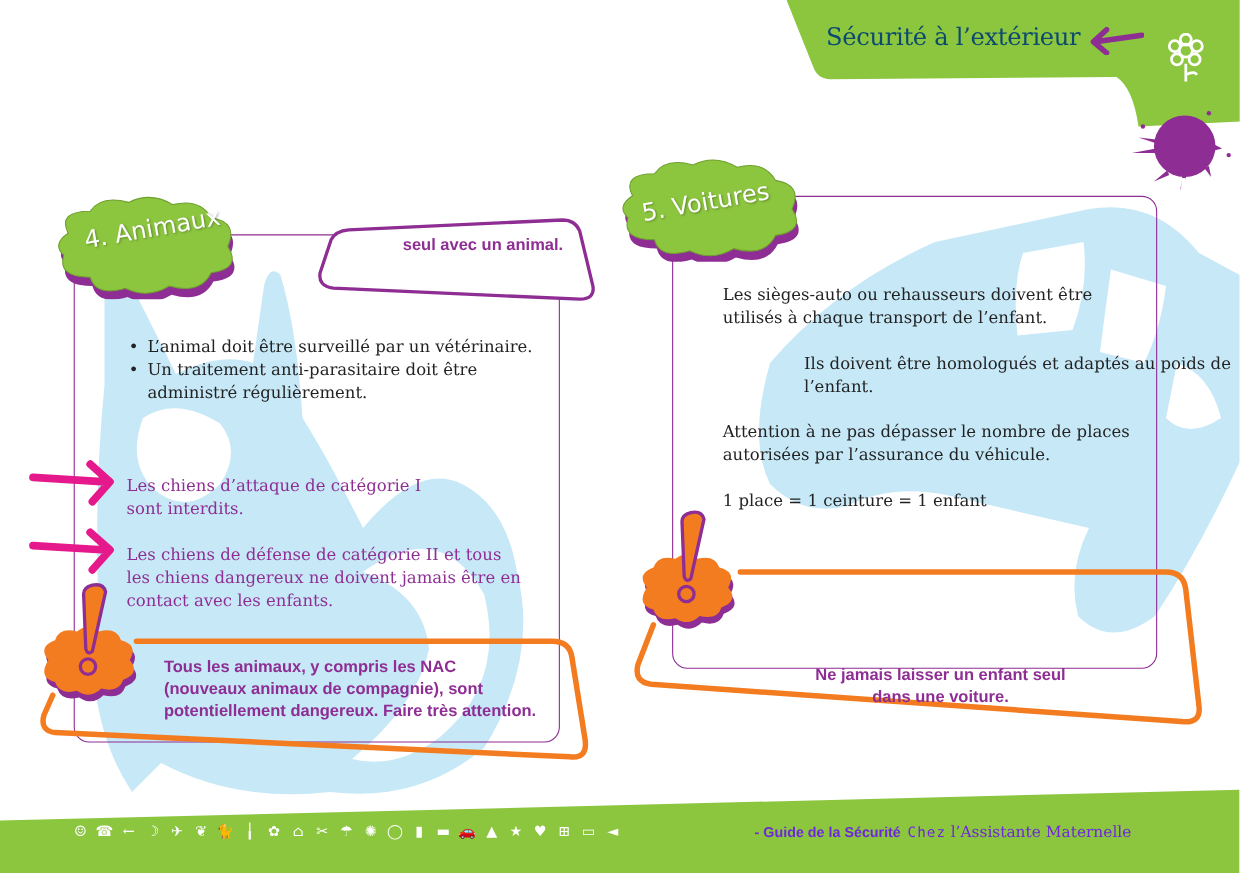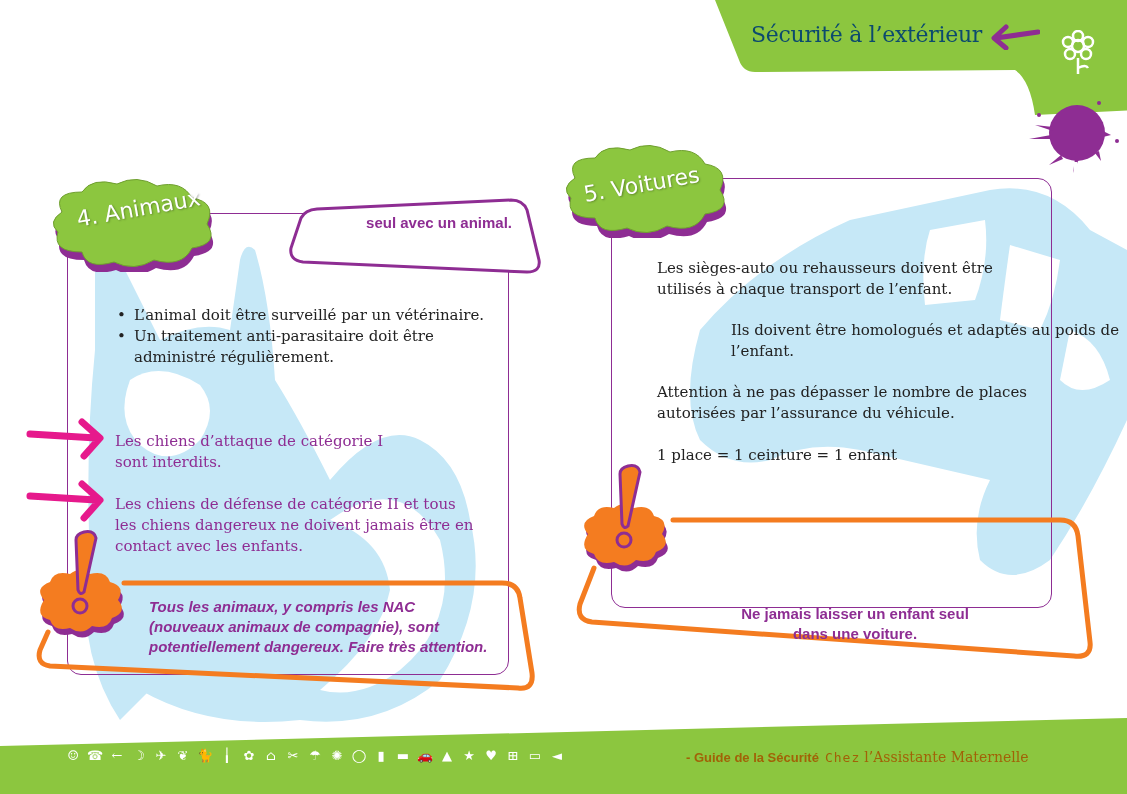--- a/index.html
+++ b/index.html
@@ -68,21 +68,21 @@
   }
 
   
   .footer-band { position: absolute; left: 0; top: 0; }
   .footer-icons {
     position: absolute; left: 62px; top: 748px; display: flex; gap: 0; align-items: center;
     color: #ffffff; font-size: 13px;
   }
   .footer-icons span { display: inline-block; width: 22px; text-align: center; }
   .footer-guide {
-    position: absolute; left: 686px; top: 749px; color: #a16207; white-space: nowrap;
+    position: absolute; left: 686px; top: 749px; color: #6d28d9; white-space: nowrap;
     font-size: 13px;
   }
   .footer-guide .g1 { font-family: "Liberation Sans", sans-serif; font-weight: bold; }
   .footer-guide .g2 { font-family: "DejaVu Sans Mono", monospace; font-size: 13px; margin: 0 4px 0 6px; letter-spacing: 1px; }
   .footer-guide .g3 { font-family: "DejaVu Serif", serif; font-size: 14px; }
 </style>
 </head>
 <body>
 
 <svg class="bg-shape" style="left:0;top:0" width="1127" height="794">
@@ -163,21 +163,21 @@
 <div class="pink-note" style="left:115px; top:494px; width:360px;">Les chiens de défense de catégorie II et tous les chiens dangereux ne doivent jamais être en contact avec les enfants.</div>
 
 <svg class="orange-box" style="left:24px; top:528px;" width="520" height="170" viewBox="0 0 520 170">
   <path d="M100 55 L478 55 Q494 55 496 70 L508 145 Q510 162 494 160 L26 138 Q12 136 16 122 L24 104" fill="none" stroke="#f47c20" stroke-width="5" stroke-linejoin="round" stroke-linecap="round"></path>
 
   <path d="M20 72 Q10 60 26 54 Q30 42 46 46 Q56 38 66 46 Q82 42 86 54 Q102 58 94 72 Q104 84 88 90 Q84 102 68 98 Q58 108 46 100 Q30 104 26 92 Q10 88 20 72 Z" fill="#8e2d93" transform="translate(2,6)"></path>
   <path d="M20 72 Q10 60 26 54 Q30 42 46 46 Q56 38 66 46 Q82 42 86 54 Q102 58 94 72 Q104 84 88 90 Q84 102 68 98 Q58 108 46 100 Q30 104 26 92 Q10 88 20 72 Z" fill="#f47c20"></path>
   <path d="M60 4 Q70 2 72 10 L60 64 Q56 68 54 62 L52 12 Q52 6 60 4 Z" fill="#f47c20" stroke="#8e2d93" stroke-width="3"></path>
   <circle cx="56" cy="78" r="7" fill="#f47c20" stroke="#8e2d93" stroke-width="3"></circle>
 </svg>
-<div class="alert-text" style="left:149px; top:597px; width:340px;font-style:italic;">Tous les animaux, y compris les NAC (nouveaux animaux de compagnie), sont potentiellement dangereux. Faire très attention.</div>
+<div class="alert-text" style="left:149px; top:597px; width:340px;">Tous les animaux, y compris les NAC (nouveaux animaux de compagnie), sont potentiellement dangereux. Faire très attention.</div>
 
 <div class="panel-frame" style="left:611px; top:178px; width:441px; height:430px;"></div>
 
 <svg class="cloud-title" style="left:555px; top:138px;" width="180" height="100" viewBox="0 0 180 100">
   <path d="M20 40 Q10 20 40 20 Q50 5 75 12 Q95 2 115 14 Q140 8 150 26 Q175 30 165 52 Q178 72 150 76 Q140 96 112 88 Q92 100 72 90 Q45 98 40 80 Q10 80 16 60 Q5 50 20 40 Z" fill="#8e2d93" transform="translate(2,8)"></path>
   <path d="M20 40 Q10 20 40 20 Q50 5 75 12 Q95 2 115 14 Q140 8 150 26 Q175 30 165 52 Q178 72 150 76 Q140 96 112 88 Q92 100 72 90 Q45 98 40 80 Q10 80 16 60 Q5 50 20 40 Z" fill="#8cc63f" stroke="#6f9f2f" stroke-width="1"></path>
 </svg>
 <div class="cloud-label" style="left:583px; top:172px;">5. Voitures</div>
 
 <div class="para" style="left:657px; top:258px; width:355px;">Les sièges-auto ou rehausseurs doivent être utilisés à chaque transport de l’enfant.</div>

